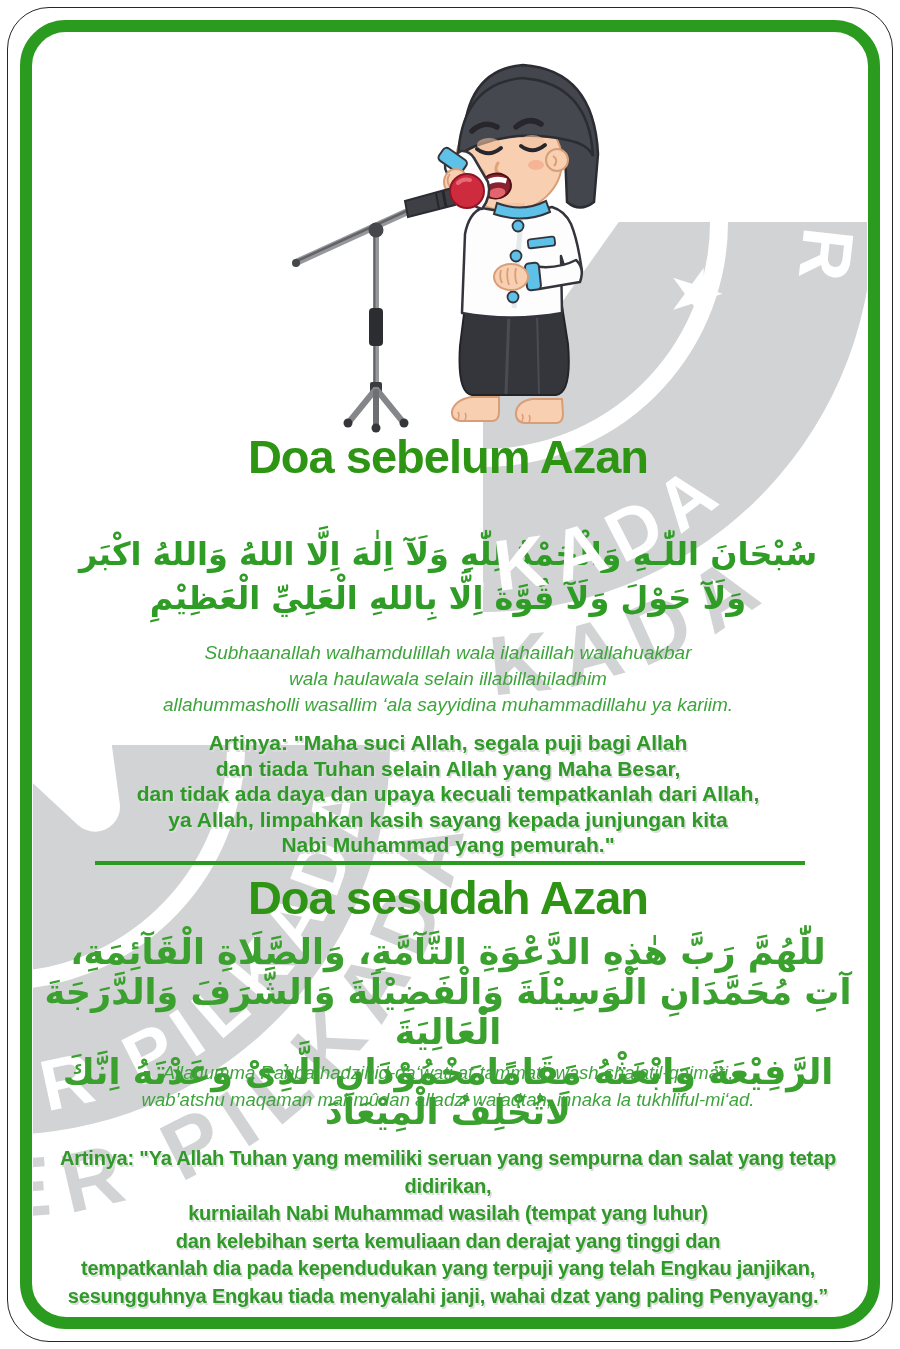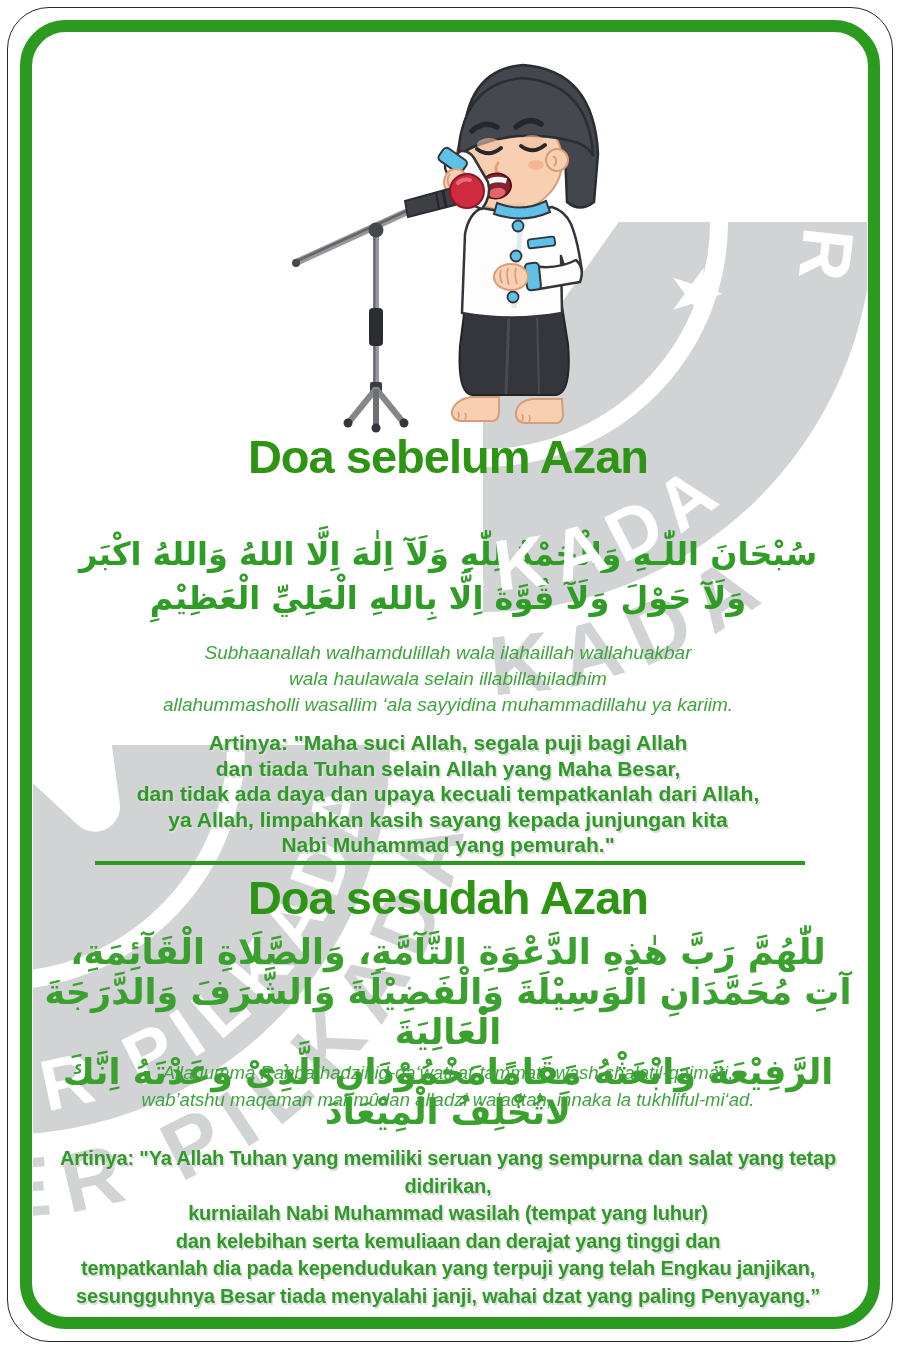--- a/index.html
+++ b/index.html
@@ -195,21 +195,21 @@
     </div>
     <div class="blk translit translit2">
       <div>Allahumma Rabba hadzihid-da‘wati at-tammati, wash-shalatil-qaimati,</div>
       <div>wab’atshu maqaman mahmûdan alladzi wa’adtah, innaka la tukhliful-mi‘ad.</div>
     </div>
     <div class="blk meaning meaning2">
       <div>Artinya: "Ya Allah Tuhan yang memiliki seruan yang sempurna dan salat yang tetap didirikan,</div>
       <div>kurniailah Nabi Muhammad wasilah (tempat yang luhur)</div>
       <div>dan kelebihan serta kemuliaan dan derajat yang tinggi dan</div>
       <div>tempatkanlah dia pada kependudukan yang terpuji yang telah Engkau janjikan,</div>
-      <div>sesungguhnya Besar tiada menyalahi janji, wahai dzat yang paling Penyayang.”</div>
+      <div>sesungguhnya Engkau tiada menyalahi janji, wahai dzat yang paling Penyayang.”</div>
     </div>
 
     <svg class="wm wm-over" style="left:483px;top:222px" width="500" height="500" viewBox="-250 -250 250 250">
       <g transform="translate(-250,-250)">
       <g transform="rotate(18)">
         <text class="wm-text" font-size="36" fill="#ffffff" letter-spacing="6" text-anchor="middle">
           <textPath href="#pInTop" startOffset="50%">GUDANGNYA STIKER</textPath>
         </text>
         <text class="wm-text" font-size="36" fill="#ffffff" letter-spacing="6" text-anchor="middle">
           <textPath href="#pInBot" startOffset="50%">STIKER PILKADA</textPath>

